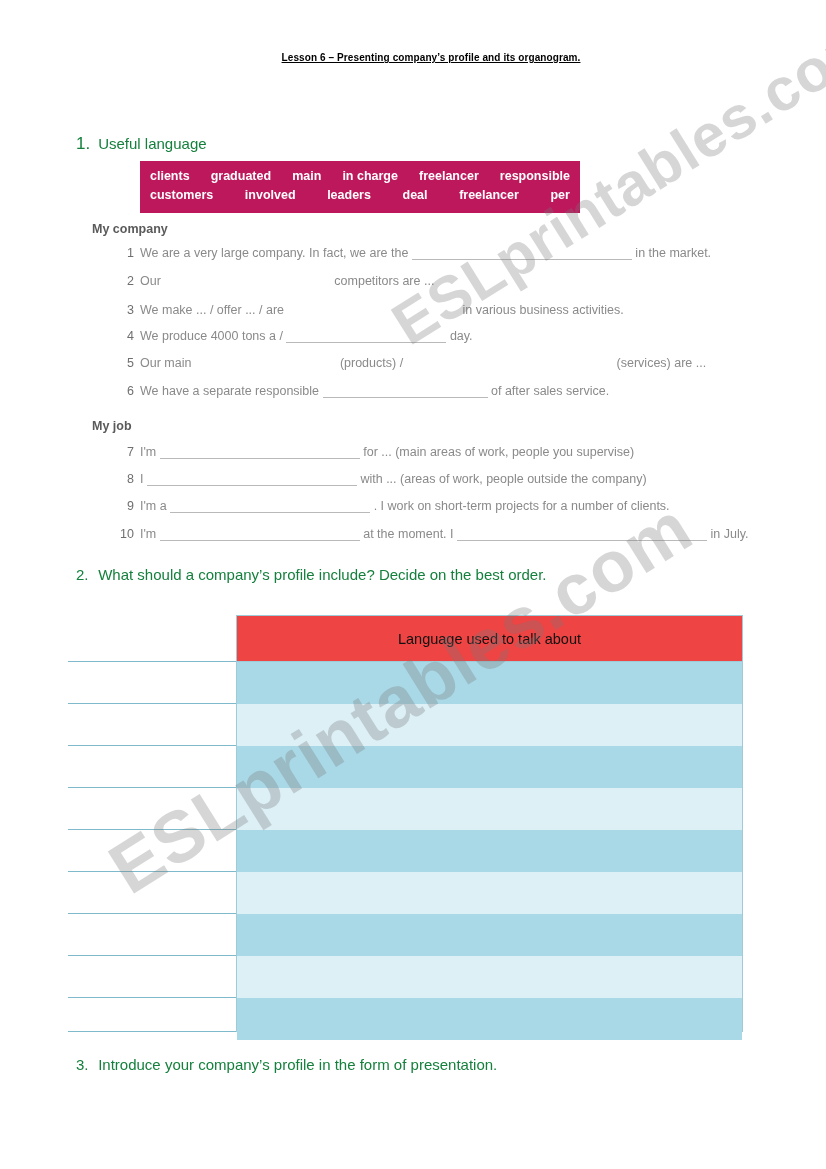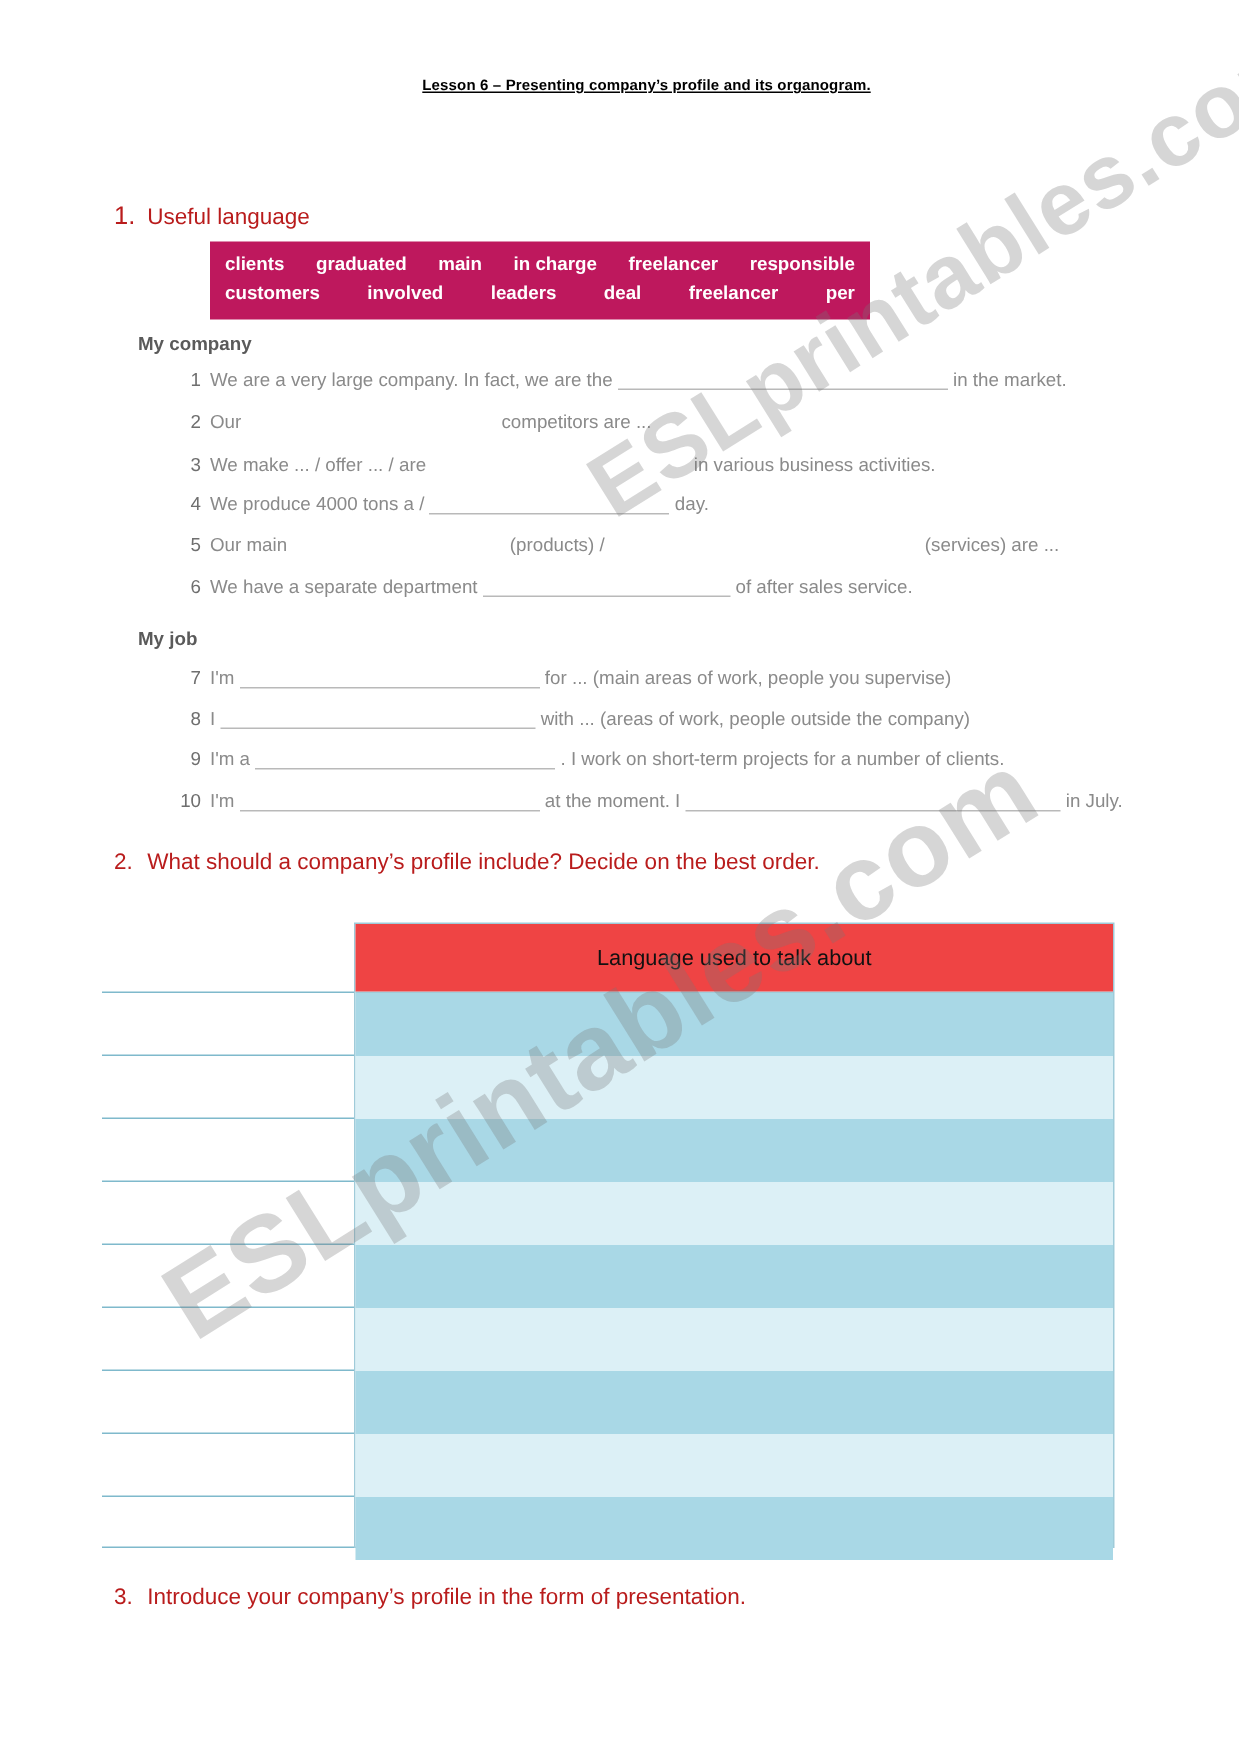--- a/index.html
+++ b/index.html
@@ -33,21 +33,21 @@
     font-weight: bold;
     text-decoration: underline;
     letter-spacing: 0.1px;
     padding-left: 18px;
   }
 
   
   .task {
     position: absolute;
     font-size: 15px;
-    color: #b91c1c;
+    color: #15803d;
   }
   .task .num {
     display: inline-block;
     min-width: 18px;
   }
   #task1 { top: 134px; left: 76px; }
   #task1 .num { font-size: 17px; }
   #task2 { top: 566px; left: 76px; }
   #task3 { top: 1056px; left: 76px; }
 
@@ -202,21 +202,21 @@
 
   <div class="section-head" id="head-company">My company</div>
   <div class="section-head" id="head-job">My job</div>
 
   <div id="exercise-lines">
       <div class="qline" style="top: 246px;"><span class="qn">1</span><span>We are a very large company. In fact, we are the </span><span class="blank" style="width: 220px;"></span><span> in the market.</span></div>
       <div class="qline" style="top: 274px;"><span class="qn">2</span><span>Our </span><span class="gap" style="width: 170px;"></span><span>competitors are ...</span></div>
       <div class="qline" style="top: 303px;"><span class="qn">3</span><span>We make ... / offer ... / are </span><span class="gap" style="width: 175px;"></span><span>in various business activities.</span></div>
       <div class="qline" style="top: 329px;"><span class="qn">4</span><span>We produce 4000 tons a / </span><span class="blank" style="width: 160px;"></span><span> day.</span></div>
       <div class="qline" style="top: 356px;"><span class="qn">5</span><span>Our main </span><span class="gap" style="width: 145px;"></span><span>(products) / </span><span class="gap" style="width: 210px;"></span><span>(services) are ...</span></div>
-      <div class="qline" style="top: 384px;"><span class="qn">6</span><span>We have a separate department </span><span class="blank" style="width: 165px;"></span><span> of after sales service.</span></div>
+      <div class="qline" style="top: 384px;"><span class="qn">6</span><span>We have a separate responsible </span><span class="blank" style="width: 165px;"></span><span> of after sales service.</span></div>
       <div class="qline" style="top: 445px;"><span class="qn">7</span><span>I'm </span><span class="blank" style="width: 200px;"></span><span> for ... (main areas of work, people you supervise)</span></div>
       <div class="qline" style="top: 472px;"><span class="qn">8</span><span>I </span><span class="blank" style="width: 210px;"></span><span> with ... (areas of work, people outside the company)</span></div>
       <div class="qline" style="top: 499px;"><span class="qn">9</span><span>I'm a </span><span class="blank" style="width: 200px;"></span><span> . I work on short-term projects for a number of clients.</span></div>
       <div class="qline" style="top: 527px;"><span class="qn">10</span><span>I'm </span><span class="blank" style="width: 200px;"></span><span> at the moment. I </span><span class="blank" style="width: 250px;"></span><span> in July.</span></div>
     </div>
 
   <div class="task" id="task2">
     <span class="num">2.</span>
     <span>What should a company’s profile include? Decide on the best order.</span>
   </div>

